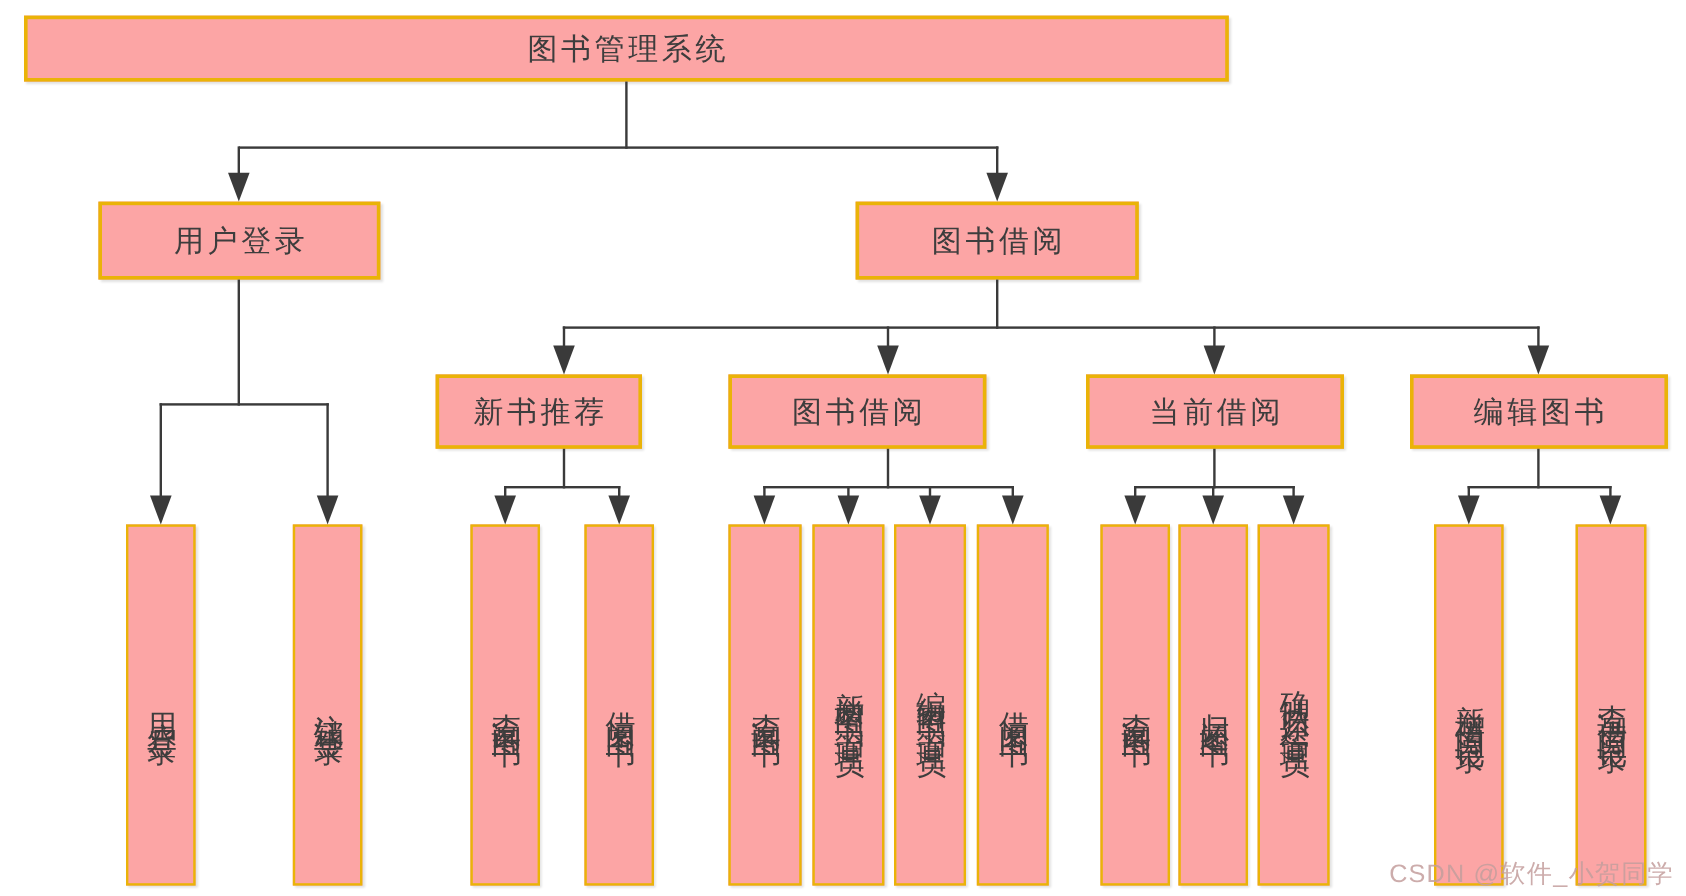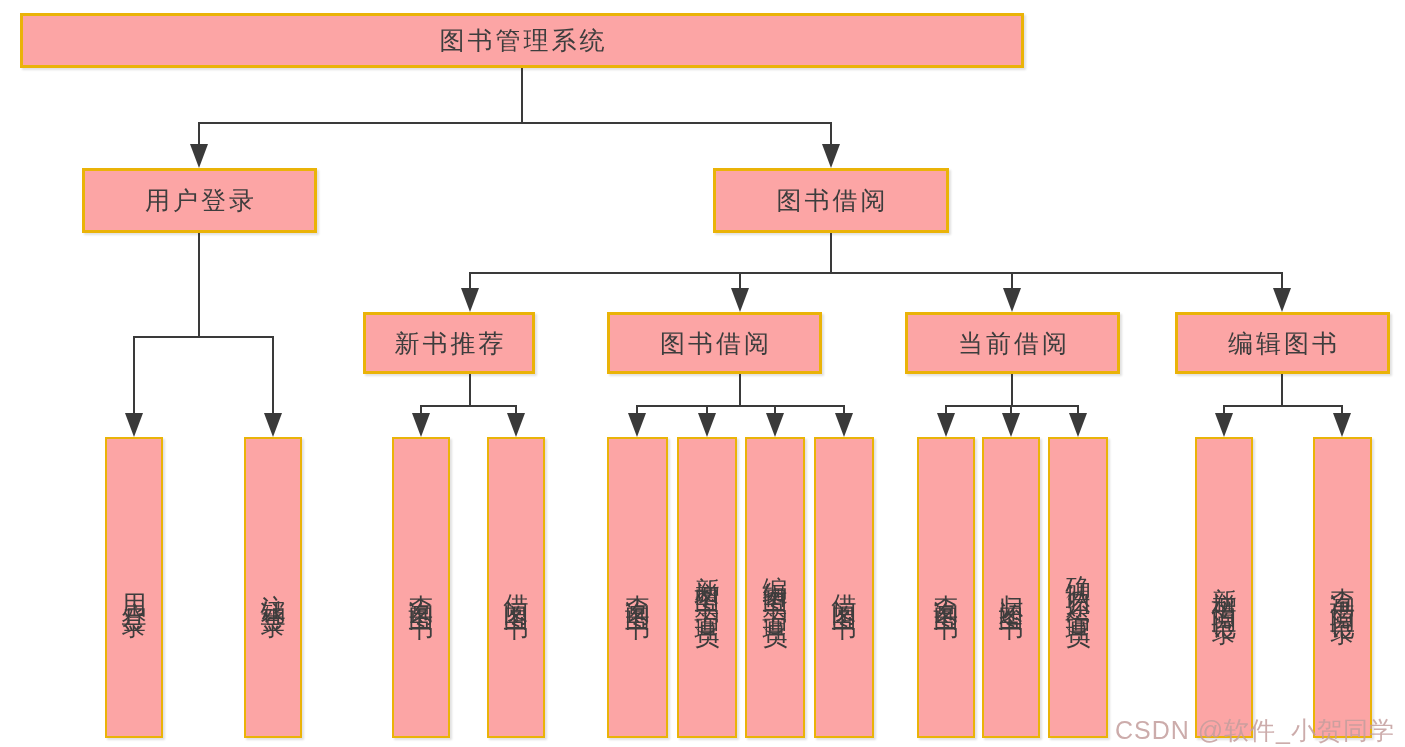--- a/index.html
+++ b/index.html
@@ -49,21 +49,21 @@
     width: 0;
     height: 0;
     border-left: 9px solid transparent;
     border-right: 9px solid transparent;
     border-top: 24px solid #3a3a3a;
   }
   .watermark {
     position: absolute;
     top: 714px;
     right: 10px;
-    font-size: 25px;
+    font-size: 21px;
     letter-spacing: 1px;
     color: #c49e9d;
     opacity: 0.85;
     white-space: nowrap;
   }
 </style>
 </head>
 <body>
 
 <div id="canvas">

